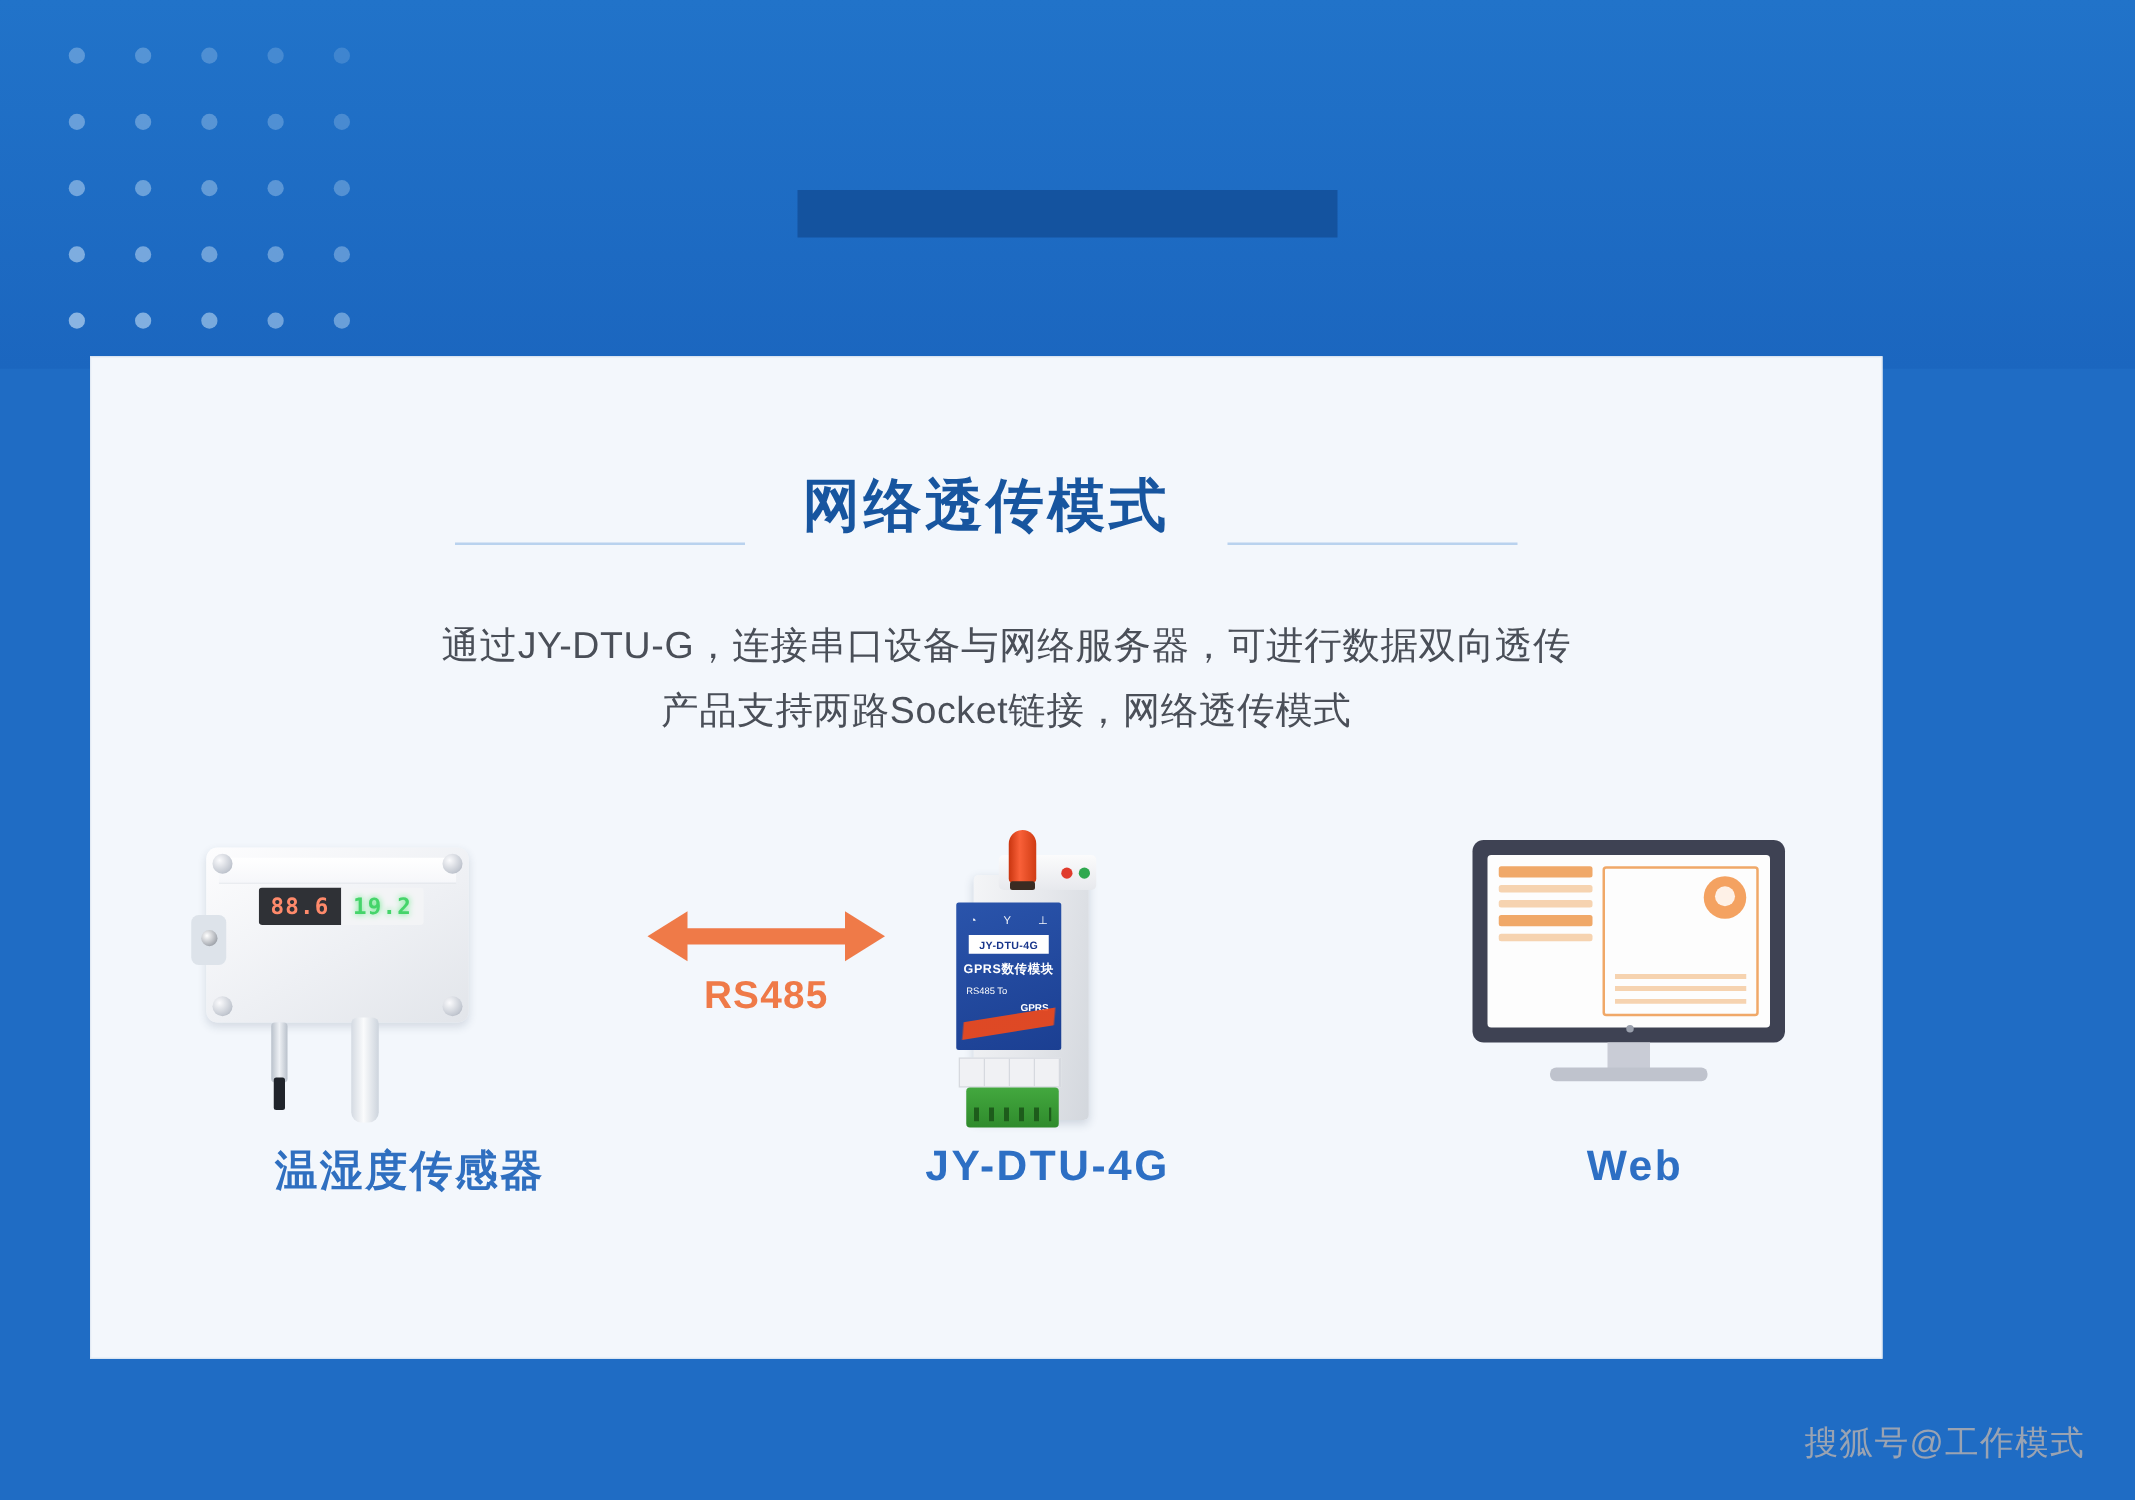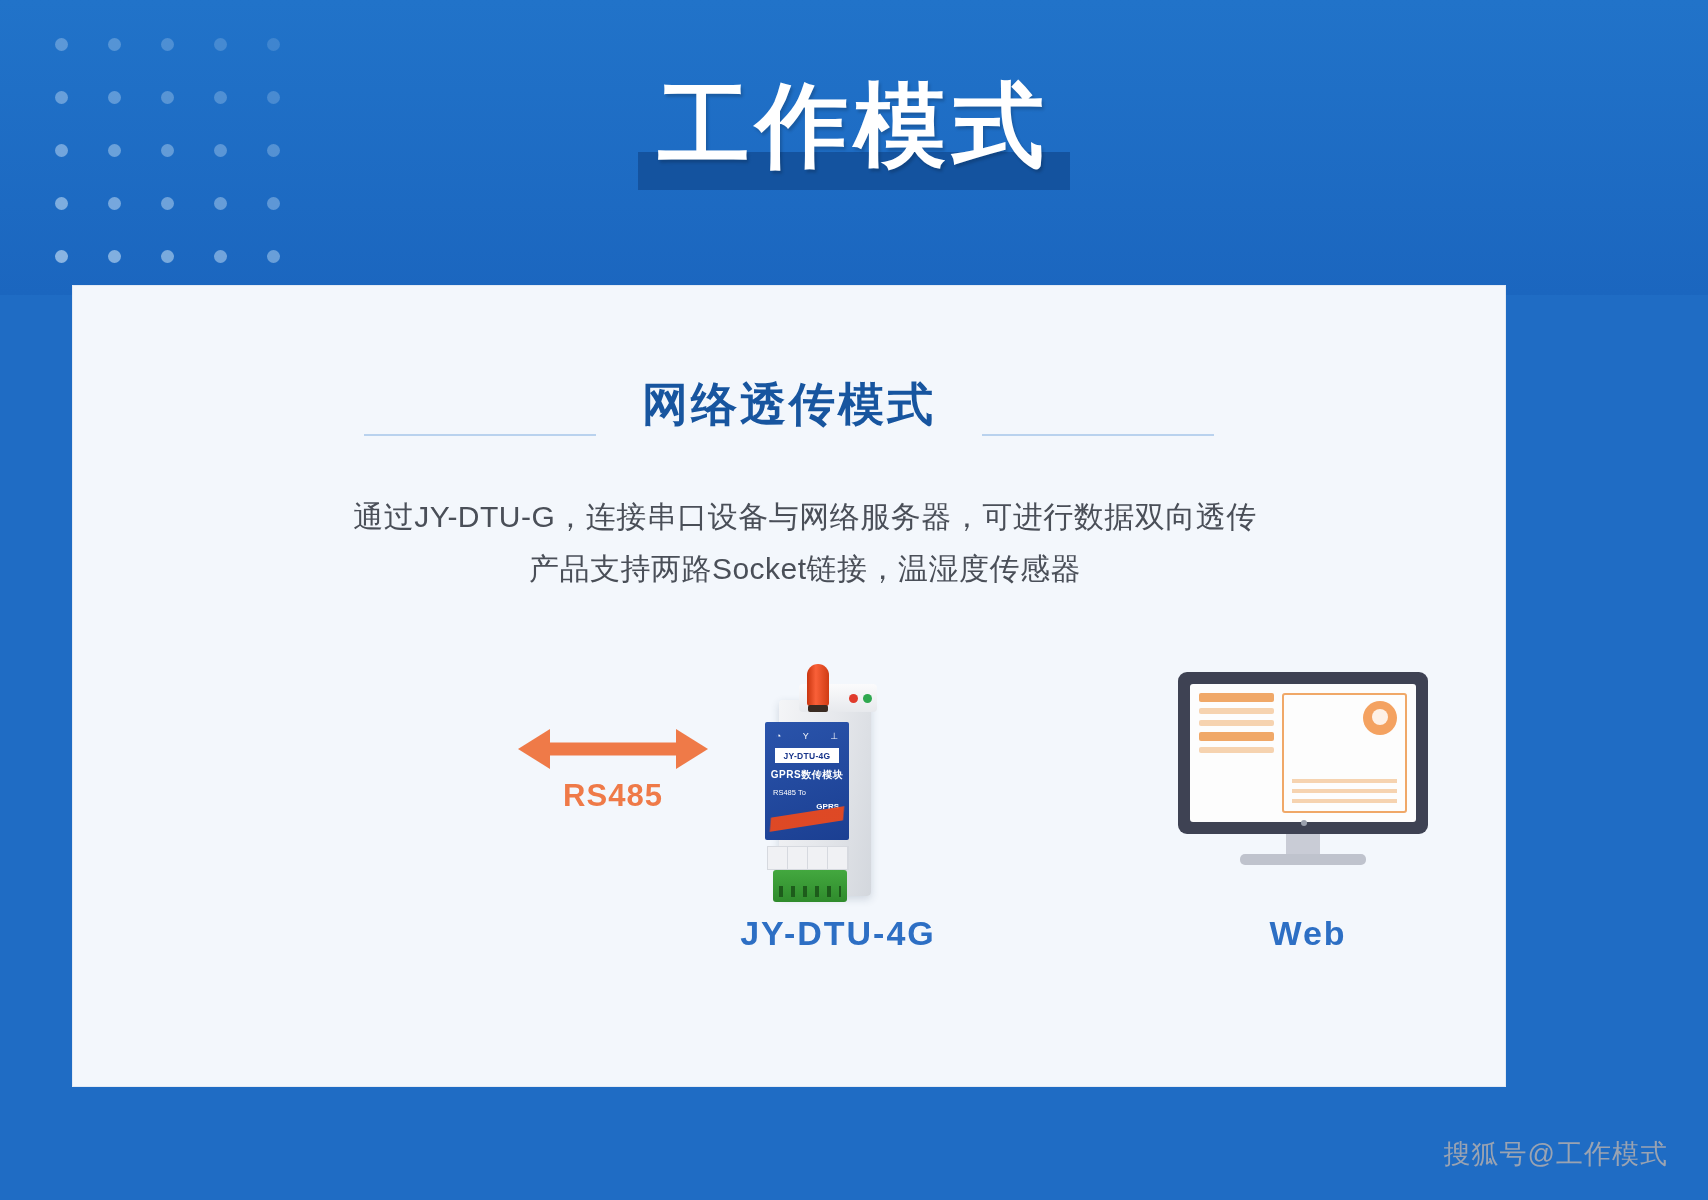--- a/index.html
+++ b/index.html
@@ -208,38 +208,54 @@
         <i style="left: 106px; top: 159px; opacity: 0.64;"></i>
         <i style="left: 159px; top: 159px; opacity: 0.58;"></i>
         <i style="left: 212px; top: 159px; opacity: 0.52;"></i>
         <i style="left: 0px; top: 212px; opacity: 0.85;"></i>
         <i style="left: 53px; top: 212px; opacity: 0.79;"></i>
         <i style="left: 106px; top: 212px; opacity: 0.73;"></i>
         <i style="left: 159px; top: 212px; opacity: 0.67;"></i>
         <i style="left: 212px; top: 212px; opacity: 0.61;"></i>
       </div>
     <div class="title-band"></div>
-    <div class="page-title">工作模式</div>
   </div>
 
   <div class="card">
 
     <div class="section-head">
       <span class="sh-line"></span>
       <span class="sh-text">网络透传模式</span>
       <span class="sh-line"></span>
     </div>
 
     <div class="desc">
       <div>通过JY-DTU-G，连接串口设备与网络服务器，可进行数据双向透传</div>
-      <div>产品支持两路Socket链接，温湿度传感器</div>
+      <div>产品支持两路Socket链接，网络透传模式</div>
     </div>
 
     <div class="row">
 
+      <div class="node" id="node-sensor">
+        <div class="sensor">
+          <div class="lid"></div>
+          <div class="screw s1"></div>
+          <div class="screw s2"></div>
+          <div class="screw s3"></div>
+          <div class="screw s4"></div>
+          <div class="ear"></div>
+          <div class="disp">
+            <div class="red">88.6</div>
+            <div class="grn">19.2</div>
+          </div>
+          <div class="cable"></div>
+          <div class="probe"></div>
+        </div>
+        <div class="label cn">温湿度传感器</div>
+      </div>
 
       <div class="arrow" id="arrow-rs485">
         <span class="head l"></span>
         <span class="shaft"></span>
         <span class="head r"></span>
         <span class="txt">RS485</span>
       </div>
 
       <div class="node" id="node-dtu">
         <div class="dtu">

